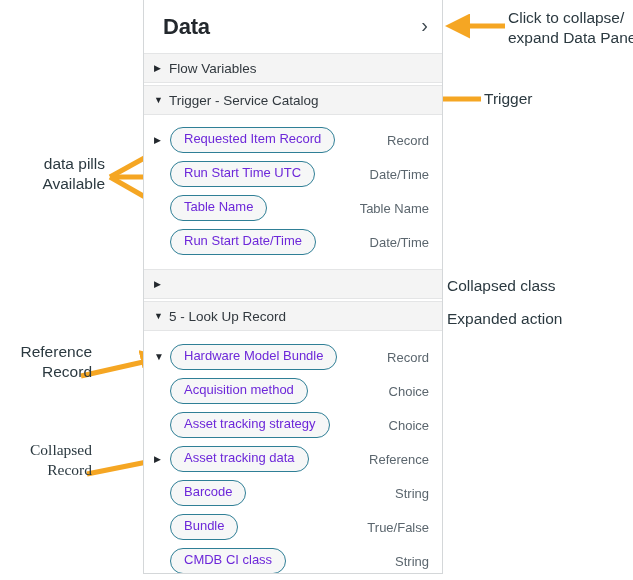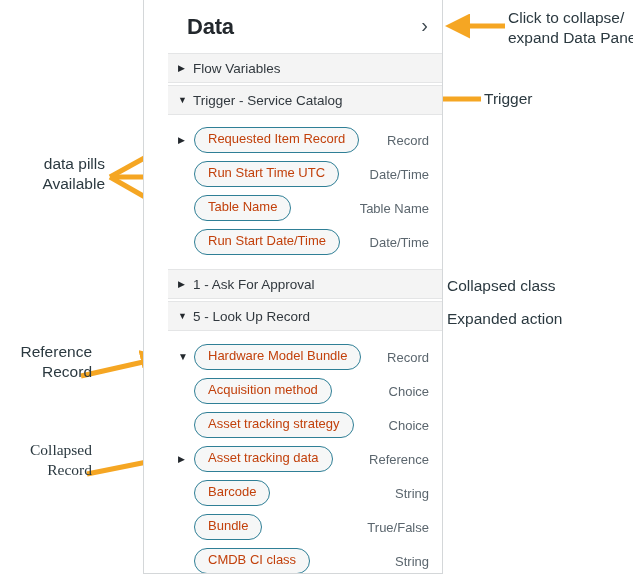--- a/index.html
+++ b/index.html
@@ -22,21 +22,20 @@
     left: 143px;
     top: 0px;
     width: 300px;
     height: 574px;
     background: #ffffff;
     border-left: 1px solid #d4d7d9;
     border-right: 1px solid #d4d7d9;
     border-bottom: 1px solid #d4d7d9;
     box-sizing: border-box;
     overflow: hidden;
-    padding-left: 24px;
   }
 
   #panel-header {
     height: 53px;
     background: #ffffff;
     display: flex;
     align-items: center;
     padding: 0 14px 0 19px;
     box-sizing: border-box;
   }
@@ -96,21 +95,21 @@
     line-height: 1;
   }
   .pill-row .tri.down { font-size: 10px; }
   .pill-row .indent { width: 16px; flex: 0 0 16px; }
   .pill {
     border: 1.6px solid #2f7f96;
     background: #f6f7f7;
     border-radius: 14px;
     padding: 3px 13px 4px 13px;
     font-size: 13px;
-    color: #c2410c;
+    color: #6d28d9;
     line-height: 1.25;
     white-space: nowrap;
   }
   .pill-row .type {
     margin-left: auto;
     font-size: 13px;
     color: #5b666e;
     white-space: nowrap;
   }
 
@@ -213,21 +212,20 @@
   <div class="pill-row">
     <span class="indent"></span>
     <span class="pill">Run Start Date/Time</span>
     <span class="type">Date/Time</span>
   </div>
 
   <div style="height:10px;background:#fff;"></div>
 
   <div class="section-row">
     <span class="tri">▶</span>
-    <span>1 - Ask For Approval</span>
   </div>
   <div class="section-gap"></div>
 
   <div class="section-row">
     <span class="tri">▼</span>
     <span>5 - Look Up Record</span>
   </div>
 
   <div style="height:9px;background:#fff;"></div>
 

